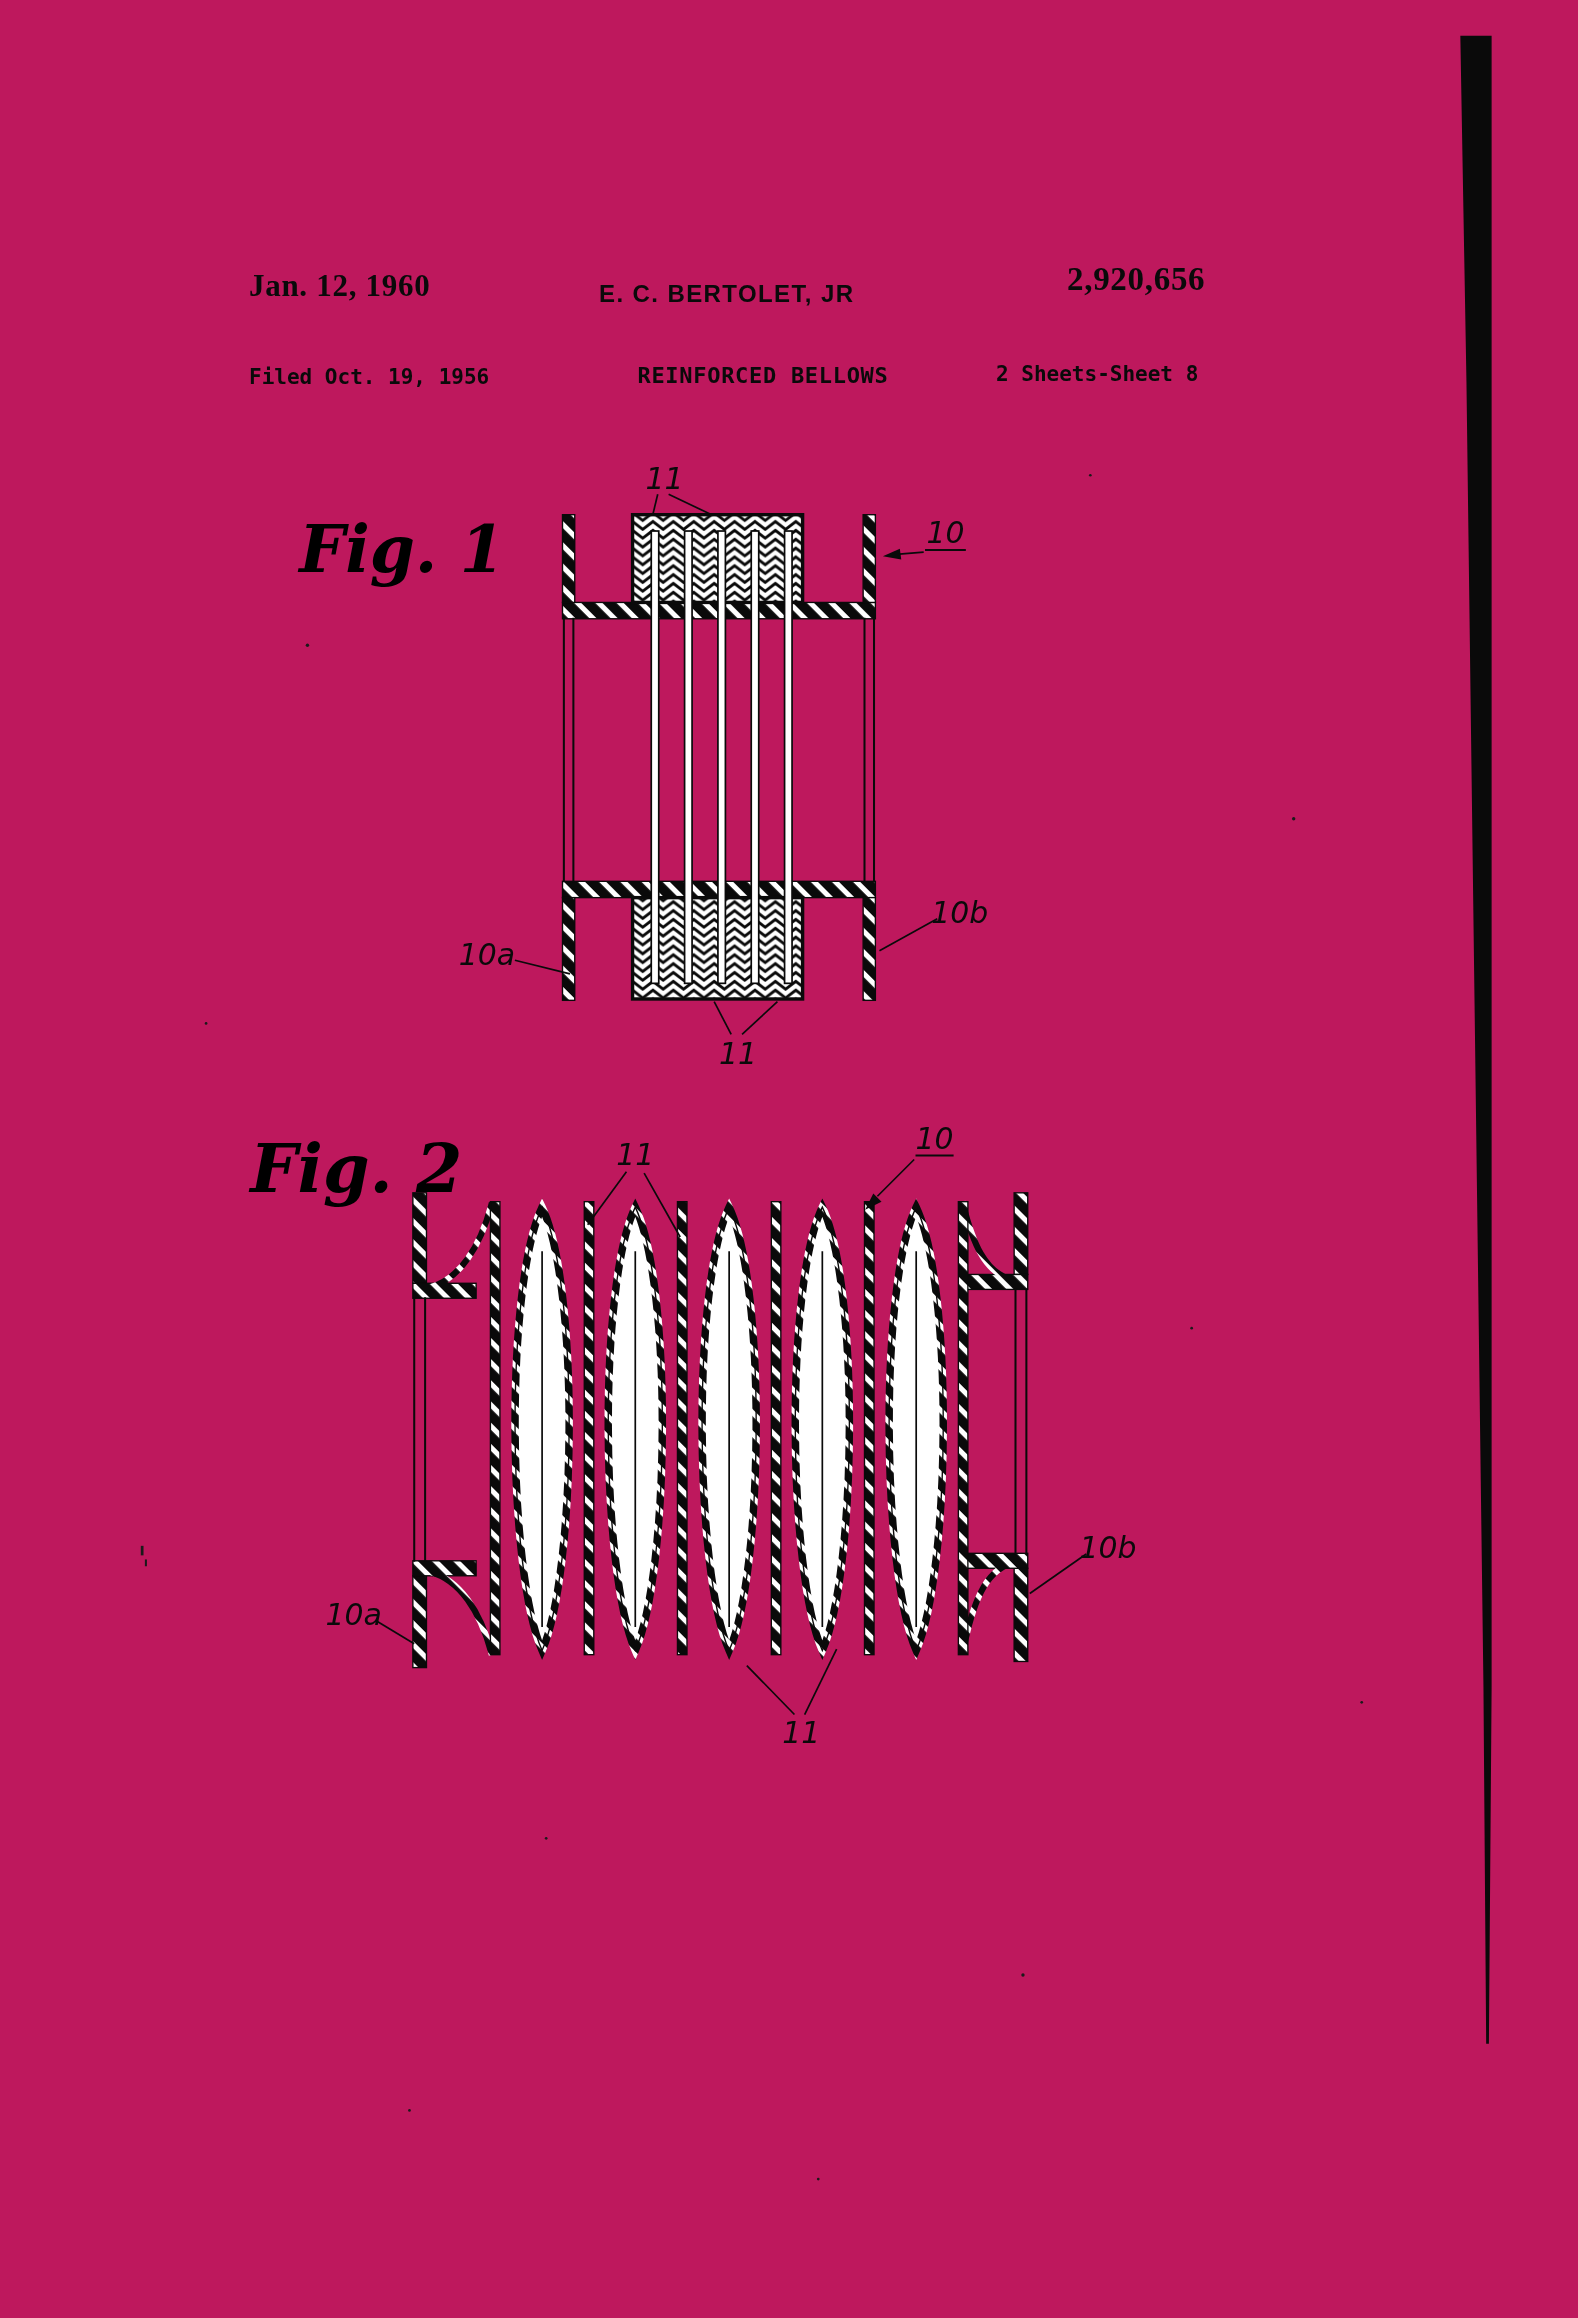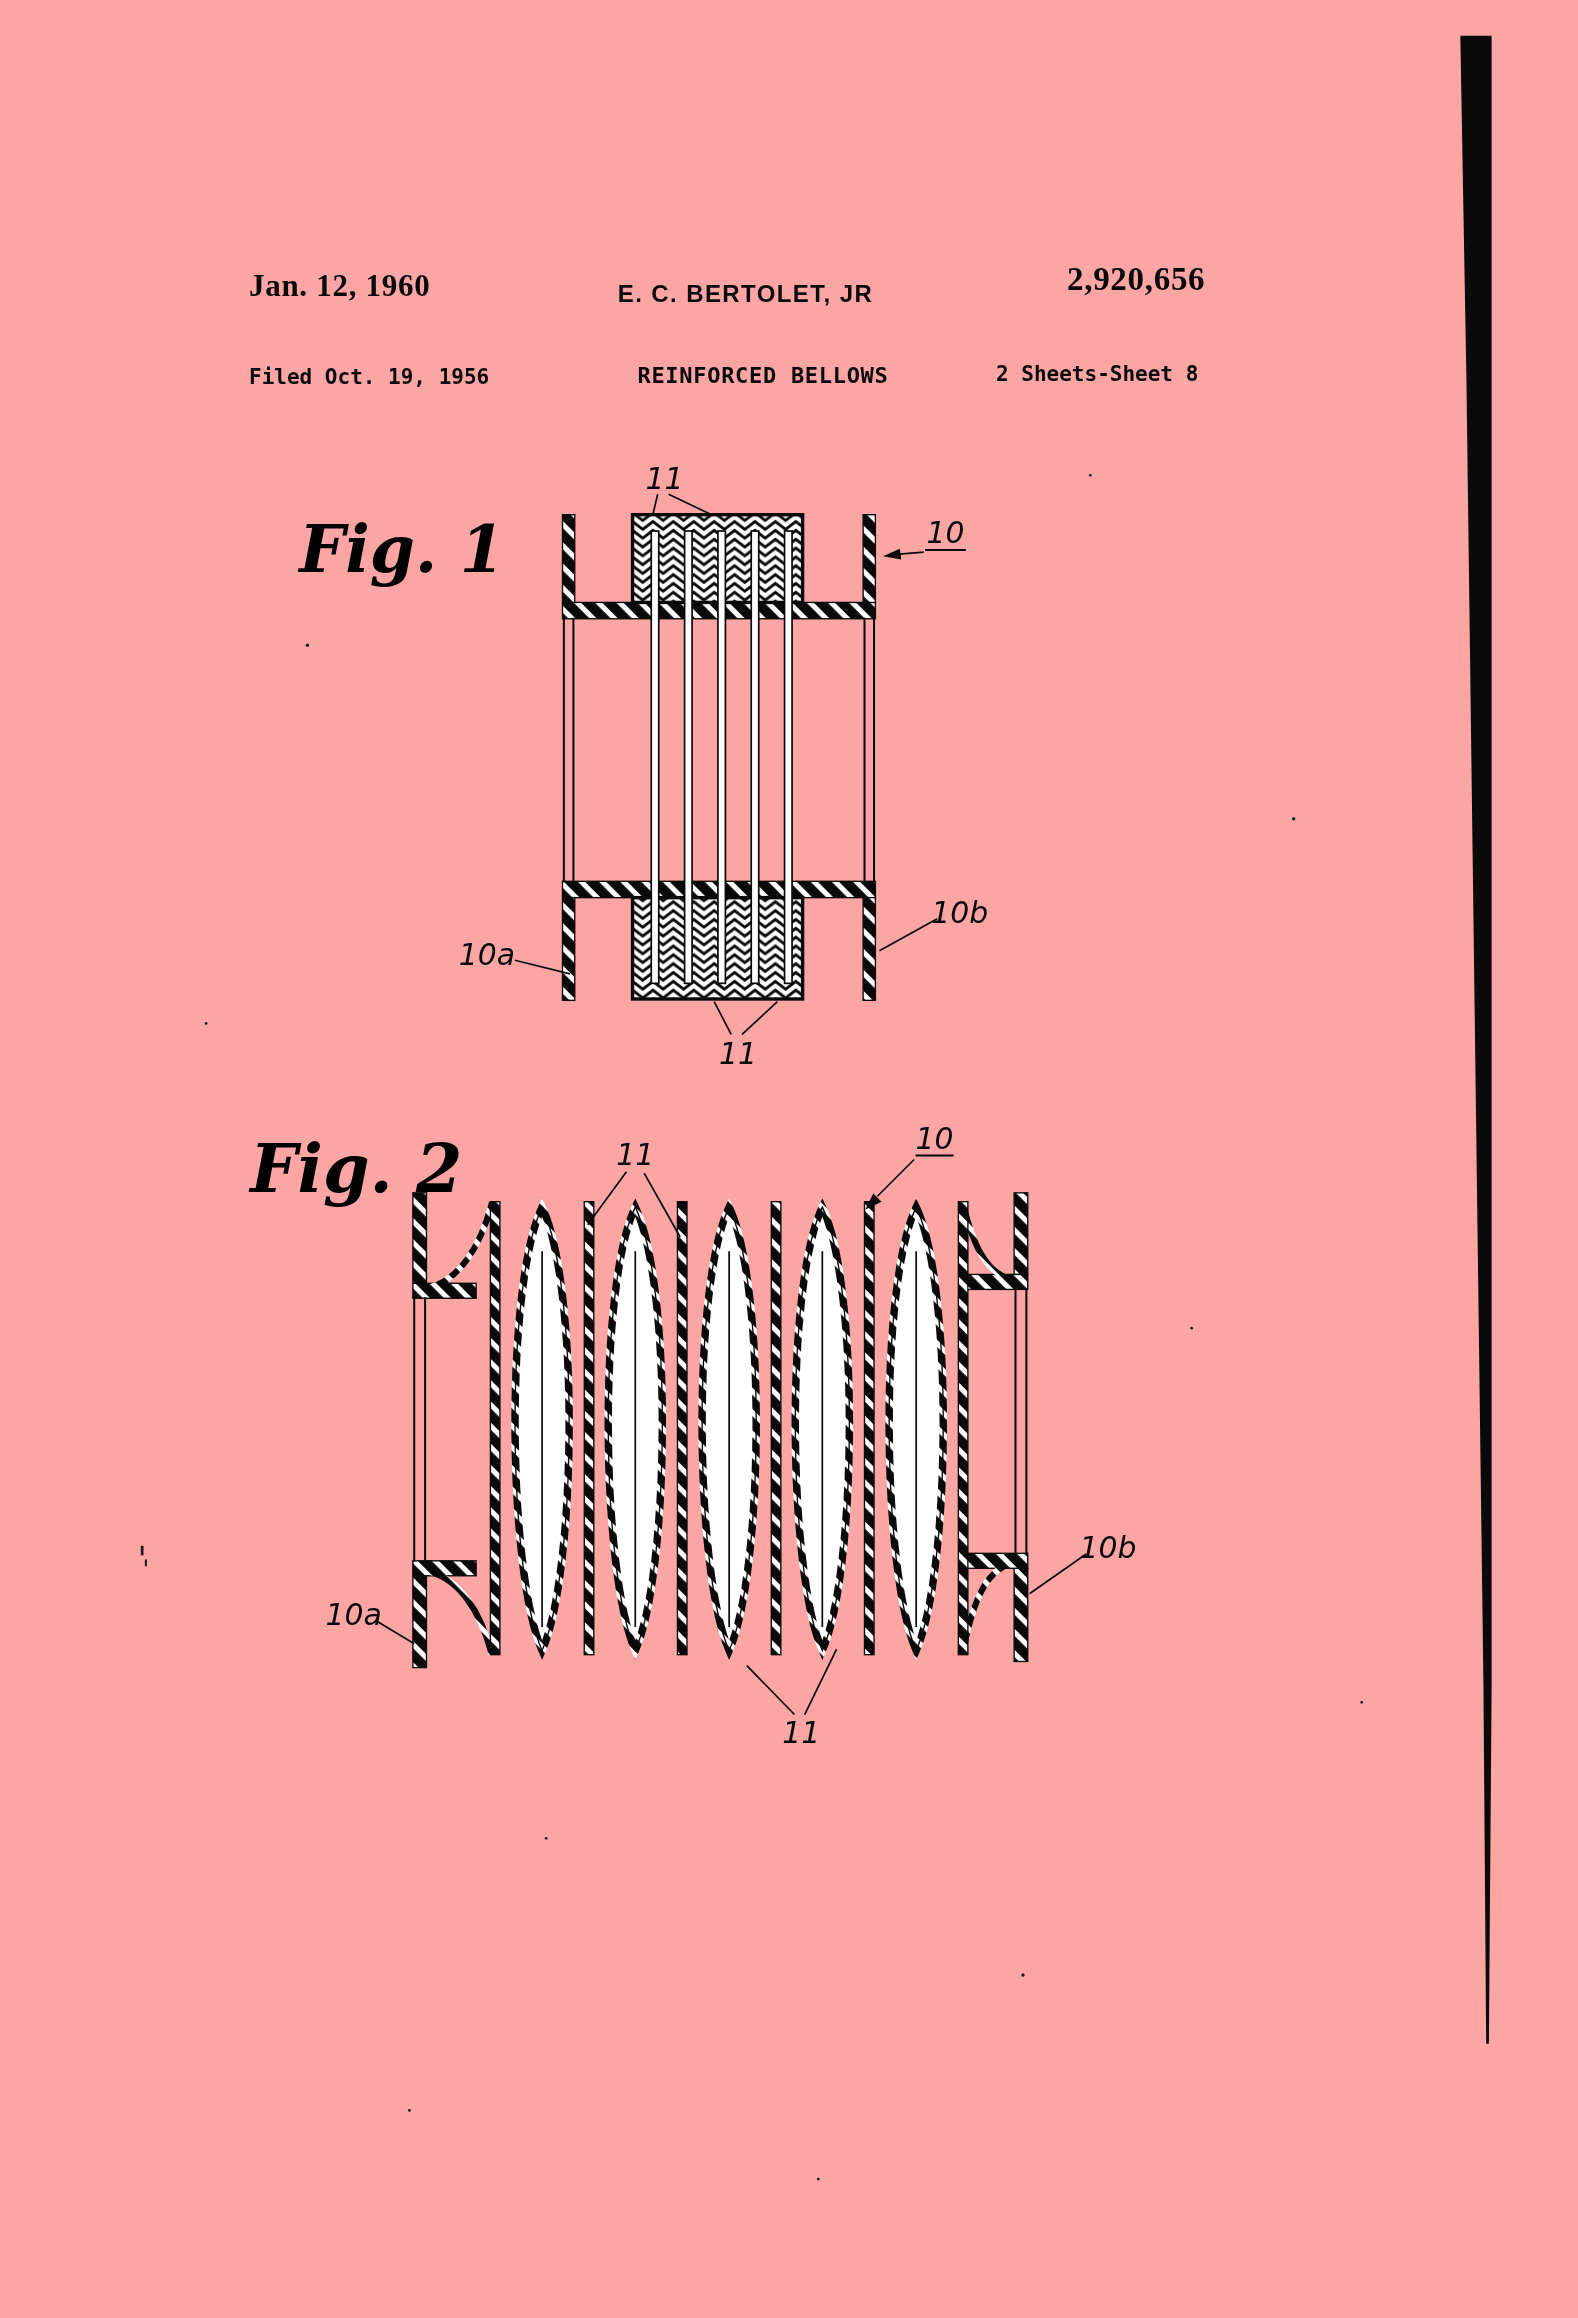--- a/index.html
+++ b/index.html
@@ -1,26 +1,26 @@
 <!DOCTYPE html>
 <html style="font-size:11px"><head>
 <meta charset="utf-8">
 <style>
   html,body{margin:0;padding:0;background:#888;}
   .page{
     position:relative;
     width:1578px;height:2319px;
-    background:#fca5a5;
+    background:#be185d;
     font-family:"Liberation Serif",serif;
     color:#0a0a0a;
     overflow:hidden;
   }
   .hdr{position:absolute;white-space:nowrap;}
   .h-date{left:249px;top:268px;font:bold 31px "Liberation Serif",serif;letter-spacing:0.7px;}
-  .h-inventor{left:581px;top:280px;width:329px;text-align:center;font:bold 24px "Liberation Sans",sans-serif;letter-spacing:1.4px;}
+  .h-inventor{left:599px;top:280px;width:329px;text-align:left;font:bold 24px "Liberation Sans",sans-serif;letter-spacing:1.4px;}
   .h-patnum{left:1035px;top:261px;font:bold 33px "Liberation Serif",serif;letter-spacing:0.7px;margin-left:32px;}
   .h-title{left:612px;top:320px;width:302px;text-align:center;font:bold 22px "DejaVu Sans Mono",monospace;letter-spacing:0.7px;margin-top:43px;}
   .h-filed{left:249px;top:365px;font:bold 21px "DejaVu Sans Mono",monospace;text-align:center;}
   .h-sheet{left:996px;top:362px;font:bold 21px "DejaVu Sans Mono",monospace;}
   svg.art{position:absolute;left:0;top:0;}
   .figlabel{font-family:"DejaVu Serif",serif;font-style:italic;font-weight:bold;}
   .callout{font-family:"DejaVu Sans",sans-serif;font-style:italic;font-size:44px;fill:#0a0a0a;}
 </style>
 </head>
 <body>

